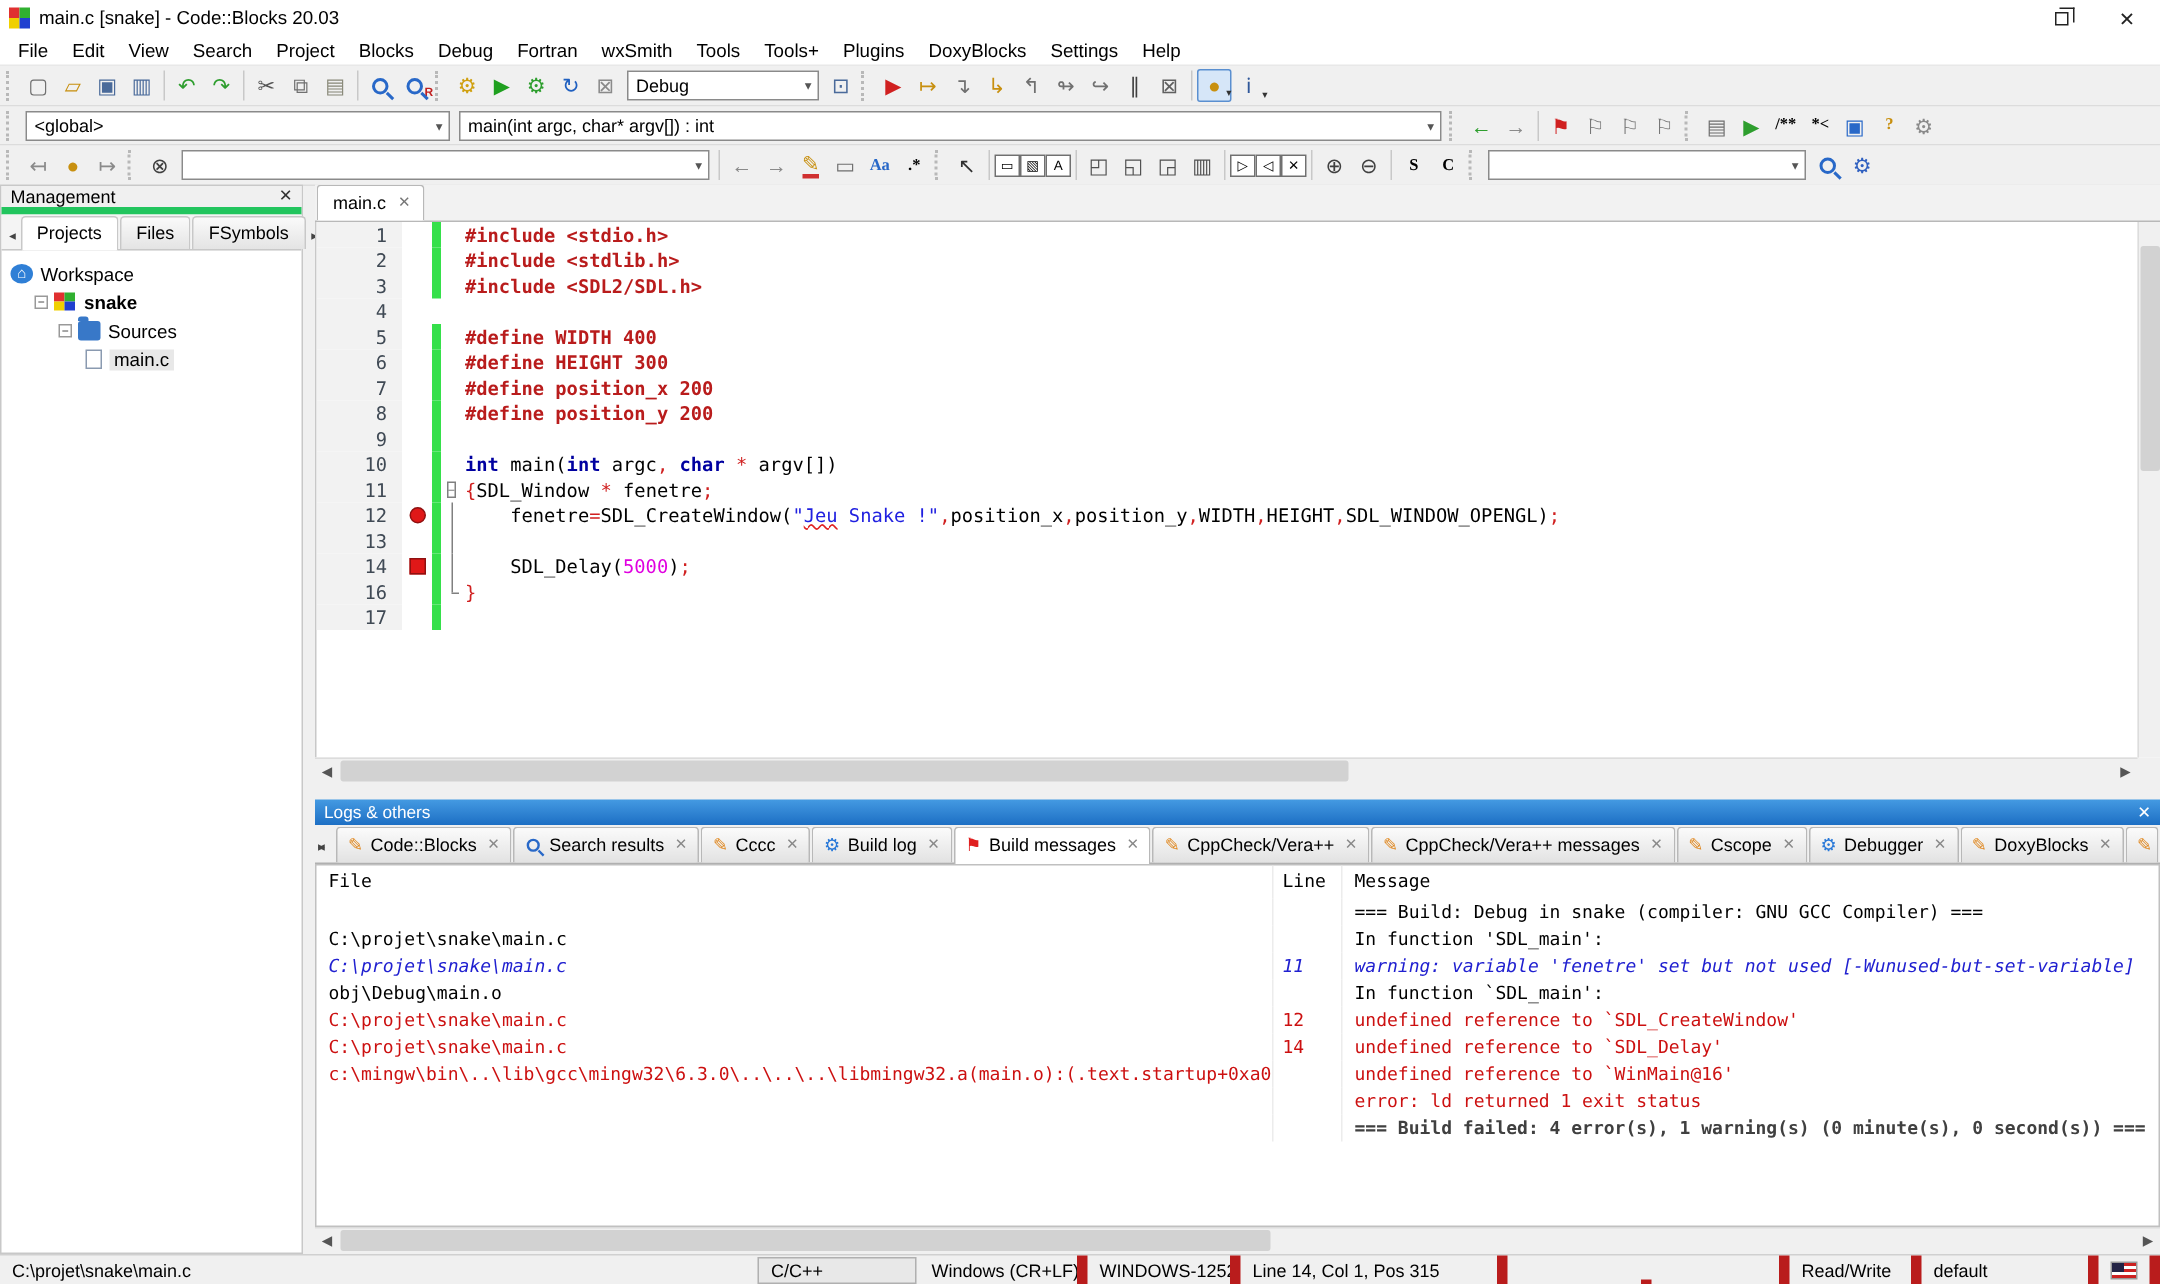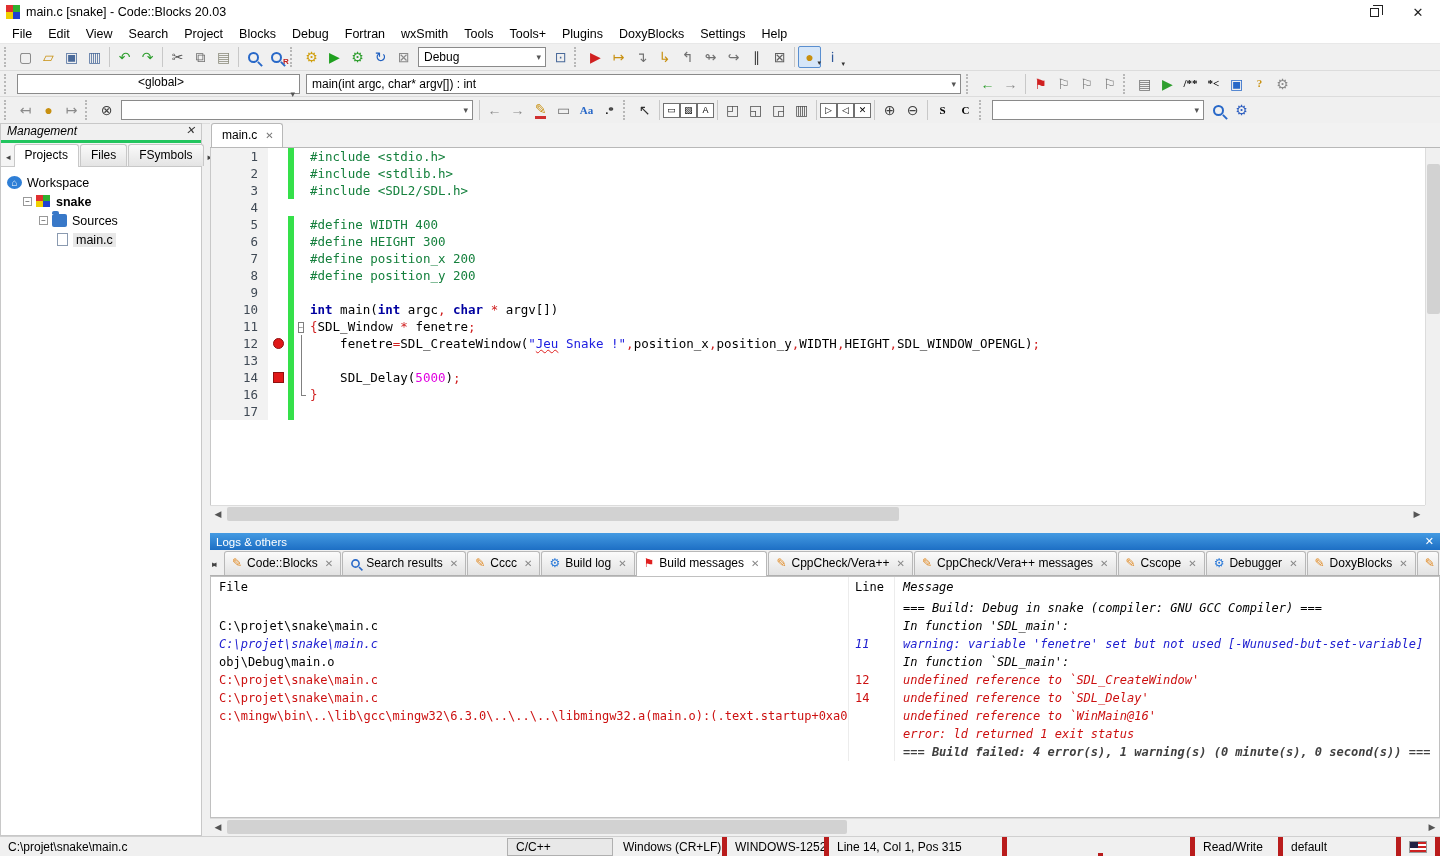--- a/index.html
+++ b/index.html
@@ -34,21 +34,21 @@
   .mag:after { content:""; position:absolute; width:6px; height:2px; background:#2868c8; transform:rotate(45deg); left:7px; top:9px; }
   .mag .sub { position:absolute; font-size:8px; font-weight:bold; color:#c02020; left:10px; top:4px; }
   .hl-underline { border-bottom:3px solid #d03030; }
   .boxed { border:1px solid #707070; font-size:9px !important; width:17px; height:15px; background:#fff; display:flex;align-items:center;justify-content:center; }
   .drop:after { content:"▾"; font-size:7px; position:absolute; right:-1px; bottom:1px; color:#333; }
 
   
   .main { position:absolute; top:123px; left:0; width:1440px; height:713px; }
   
   .mgmt { position:absolute; left:0; top:0; width:202px; height:713px; background:#ffffff; border:1px solid #c8c8c8; display:flex; flex-direction:column; }
-  .mgmt-title { height:19px; background:#f0f0f0; display:flex; align-items:flex-start; padding:0 6px; font-size:12px; border-bottom:3px solid #22c55e;font-style:italic; }
+  .mgmt-title { height:19px; background:#f0f0f0; display:flex; align-items:flex-start; padding:0 6px; font-size:12px; border-bottom:5px solid #22c55e; }
   .mgmt-close { margin-left:auto; font-size:11px; color:#333; }
   .mgmt-tabs { height:24px; display:flex; align-items:flex-end; background:#f4f4f4; border-bottom:1px solid #c8c8c8; padding-left:2px; }
   .mgmt-tab { padding:3px 10px 4px; font-size:12px; border:1px solid #c8c8c8; border-bottom:none; background:linear-gradient(#fafafa,#e4e4e4); margin-right:1px; border-radius:3px 3px 0 0; }
   .mgmt-tab.active { background:#fff; position:relative; top:1px; padding-bottom:5px; }
   .tab-scroll { font-size:9px; color:#444; padding:0 3px 4px; }
   .tree { padding:6px 0 0 6px; font-size:12.5px; flex:1; }
   .tree-row { display:flex; align-items:center; height:19px; }
   .tree-exp { width:9px; height:9px; border:1px solid #999; background:#fff; font-size:8px; line-height:7px; text-align:center; color:#333; margin-right:4px; flex:none; }
   .ti { width:15px; height:13px; margin-right:5px; flex:none; position:relative; }
   .ti-workspace { border-radius:50%; background:#2f7fd6; color:#fff; font-size:10px; text-align:center; line-height:13px; }
@@ -71,21 +71,21 @@
   .marker { width:20px; flex:none; display:flex; align-items:center; justify-content:center; }
   .bp-circle { width:11px; height:11px; border-radius:50%; background:#e01818; border:1px solid #901010; }
   .err-sq { width:11px; height:11px; background:#e01818; border:1px solid #901010; }
   .chg { width:6px; flex:none; } .chg.on { background:#35e04a; }
   .fold { width:14px; flex:none; color:#808080; text-align:center; font-size:10px; position:relative; }
   .fold .fbox { width:9px; height:9px; border:1px solid #808080; background:#fff; line-height:7px; font-size:8px; margin:4px auto 0; }
   .fold .fline { position:absolute; left:50%; top:0; bottom:0; width:1px; background:#808080; }
   .fold .fend { position:absolute; left:50%; top:0; height:9px; width:1px; background:#808080; }
   .fold .fend:after { content:""; position:absolute; top:9px; left:0; width:5px; height:1px; background:#808080; }
   .code { white-space:pre; padding-left:2px; }
-  .pp { color:#15803d; } .kw { color:#0000a0; font-weight:bold; } .str { color:#2020e0; }
+  .pp { color:#b91c1c;font-weight:bold; } .kw { color:#0000a0; font-weight:bold; } .str { color:#2020e0; }
   .sq { color:#2020e0; text-decoration:underline wavy #e02020 1px; }
   .num { color:#e000e0; } .op { color:#d02020; } .pl { color:#000; }
   .hscroll { height:17px; background:#f0f0f0; border-top:1px solid #dcdcdc; position:relative; }
   .hscroll .larr,.hscroll .rarr { position:absolute; top:0; width:16px; height:16px; font-size:9px; color:#555; display:flex; align-items:center; justify-content:center; }
   .hscroll .larr{left:0;} .hscroll .rarr{right:0;}
   .hscroll .thumb { position:absolute; top:1px; height:14px; background:#d2d2d2; border-radius:2px; }
   .vscroll { position:absolute; right:0; top:25px; width:15px; height:357px; background:#f0f0f0; border-left:1px solid #dcdcdc; }
   .vscroll .thumb { position:absolute; left:1px; top:16px; width:13px; height:150px; background:#d2d2d2; border-radius:2px; }
 
   
@@ -96,27 +96,27 @@
   .logs-tabscroll { position:absolute; left:2px; bottom:6px; font-size:9px; color:#444; }
   .log-tab { display:flex; align-items:center; gap:5px; border:1px solid #b8b8b8; border-bottom:none; background:linear-gradient(#fbfbfb,#e2e2e2); padding:4px 7px 5px; font-size:12px; margin-right:1px; border-radius:3px 3px 0 0; white-space:nowrap; }
   .log-tab.active { background:#fff; font-weight:normal; padding-bottom:6px; position:relative; top:1px; }
   .log-tab .x { color:#888; font-size:10px; margin-left:2px; }
   .lt-pencil { color:#e08820; font-size:12px; } .lt-gear { color:#2878d8; font-size:12px; } .lt-flag { color:#e02020; font-size:12px; }
   .logs-body { position:absolute; left:0; top:43px; width:1230px; height:242px; background:#fff; border:1px solid #c0c0c0; overflow:hidden; font-family:"DejaVu Sans Mono","Liberation Mono",monospace; font-size:12px; }
   .bm-row { display:flex; height:18px; line-height:18px; }
   .bm-row.header { height:22px; line-height:20px; }
   .bm-file { width:638px; flex:none; padding-left:8px; border-right:1px solid #ececec; overflow:hidden; white-space:nowrap; }
   .bm-line { width:46px; flex:none; padding-left:6px; border-right:1px solid #ececec; }
-  .bm-msg { flex:1; padding-left:8px; white-space:nowrap; overflow:hidden;font-style:italic; }
+  .bm-msg { flex:1; padding-left:8px; white-space:nowrap; overflow:hidden; }
   .c-k { color:#000; } .c-w { color:#2020d0; font-style:italic; } .c-e { color:#cc1010; } .c-eb { color:#404040; font-weight:bold; }
   .logs-hscroll { position:absolute; left:0; top:285px; width:1230px; }
 
   
   .statusbar { position:absolute; left:0; top:836px; width:1440px; height:20px; background:#f0f0f0; border-top:1px solid #d0d0d0; display:flex; align-items:center; font-size:12px; }
-  .sb-field { height:20px; display:flex; align-items:center; padding:0 8px; border-right:5px solid #b91c1c; white-space:nowrap; overflow:hidden; }
+  .sb-field { height:20px; display:flex; align-items:center; padding:0 8px; border-right:7px solid #b91c1c; white-space:nowrap; overflow:hidden; }
   .sb-field.path { flex:1; border-right:none; }
   .sb-field.sunken { background:#e8e8e8; border:1px solid #b0b0b0; height:18px; margin-right:2px; }
   .flag-us { width:18px; height:12px; position:relative; background:repeating-linear-gradient(#c22 0 2px,#fff 2px 4px); border:1px solid #999; }
   .flag-us:before { content:""; position:absolute; width:8px; height:6px; background:#224; top:0; left:0; }
 </style>
 </head>
 <body>
 
 <div class="app">
 
@@ -196,21 +196,21 @@
       <span class="tb-icon" style="color: rgb(112, 112, 112);">↬</span>
       <span class="tb-icon" style="color: rgb(112, 112, 112);">↪</span>
       <span class="tb-icon" style="color: rgb(64, 64, 64);">∥</span>
       <span class="tb-icon" style="color: rgb(96, 96, 96);">⊠</span>
       <span class="tb-sep"></span>
       <span class="tb-icon pressed drop" style="color: rgb(200, 144, 16);">●</span>
       <span class="tb-icon drop" style="color: rgb(48, 88, 154);">ℹ</span>
     </div>
   <div class="toolbar" id="toolbar2">
       <span class="tb-grip"></span>
-      <div class="tb-combo" style="width: 283px; flex-direction: column;">
+      <div class="tb-combo" style="width: 283px;">
         <span>&lt;global&gt;</span>
         <span class="arrow">▾</span>
       </div>
       <div class="tb-combo" style="width: 655px;">
         <span>main(int argc, char* argv[]) : int</span>
         <span class="arrow">▾</span>
       </div>
       <span class="tb-grip"></span>
       <span class="tb-icon" style="color: rgb(46, 158, 46);">←</span>
       <span class="tb-icon" style="color: rgb(138, 138, 138);">→</span>

